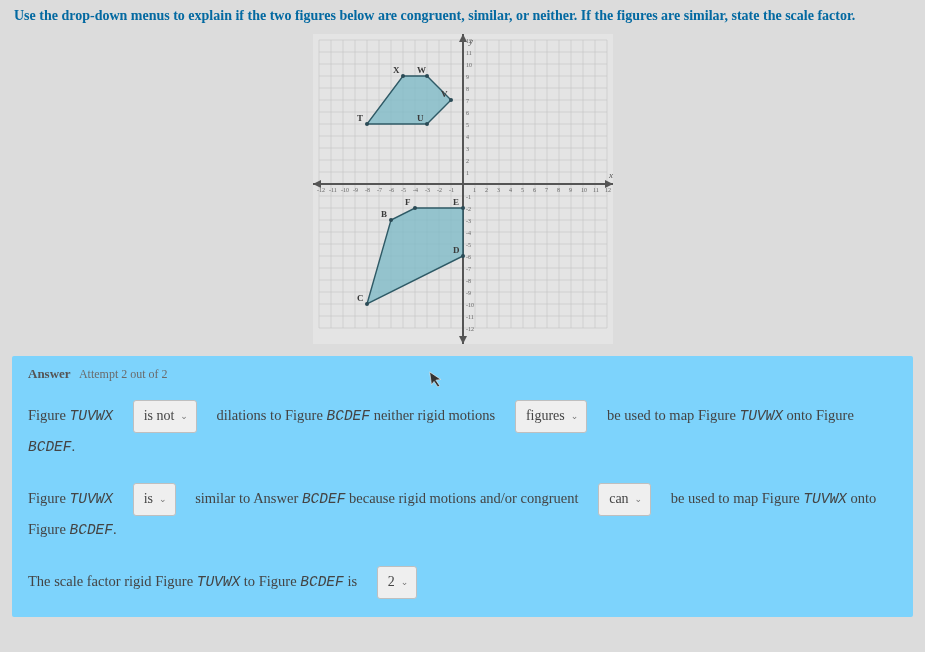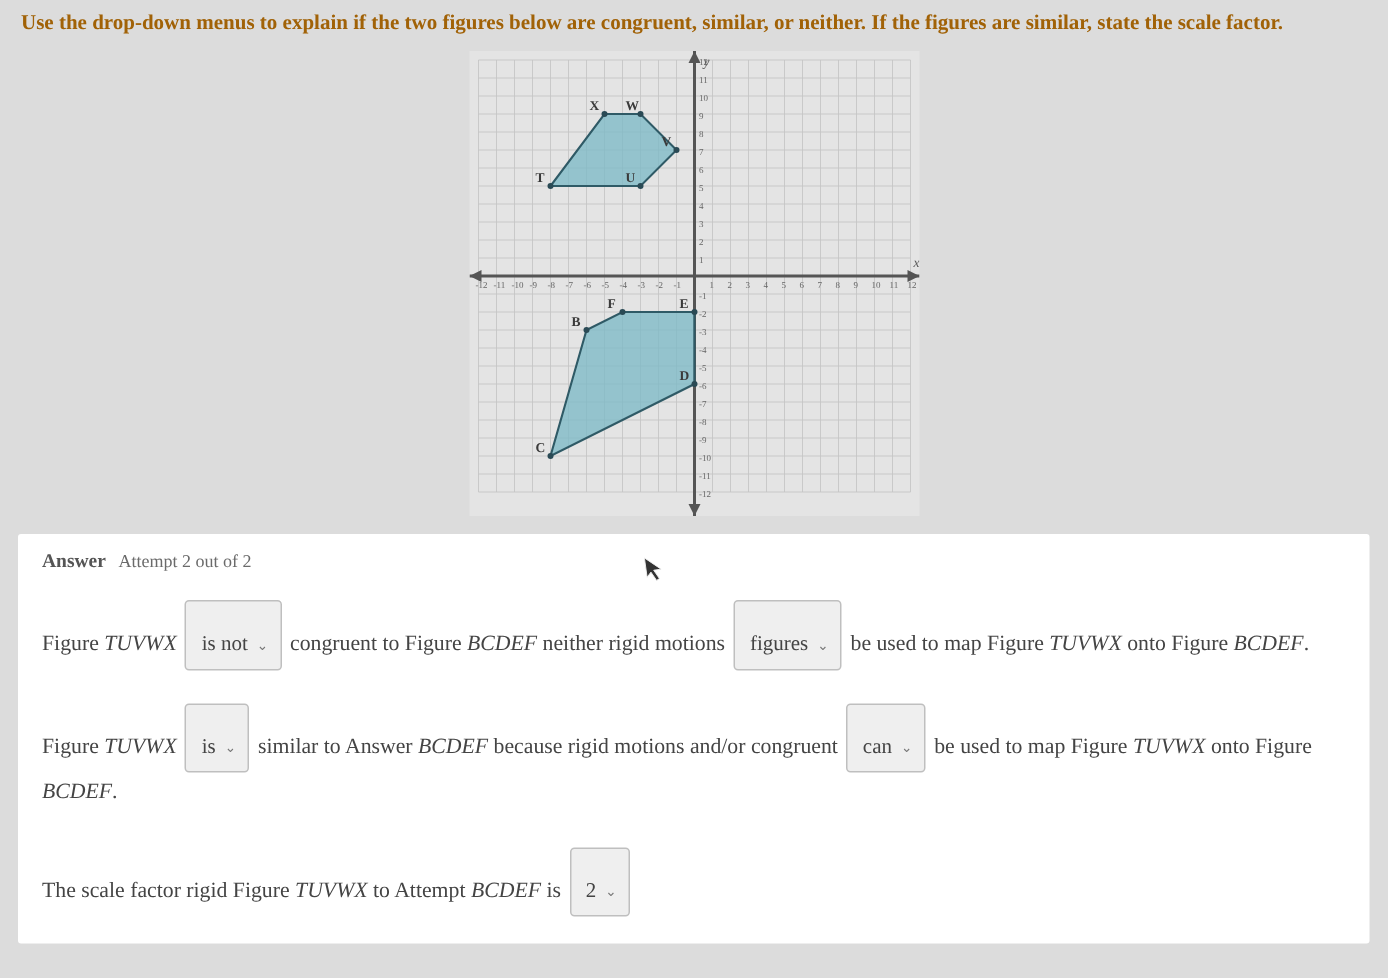--- a/index.html
+++ b/index.html
@@ -8,65 +8,65 @@
     height: 652px;
     background: #dcdcdc;
     font-family: Georgia, 'Times New Roman', serif;
     color: #3a3a3a;
     overflow: hidden;
     position: relative;
   }
   .question {
     padding: 8px 14px 4px 14px;
     font-size: 14px;
-    color: #a16207;
+    color: #0369a1;
     font-weight: 600;
   }
   .chart-wrap {
     width: 100%;
     display: flex;
     justify-content: center;
     padding: 6px 0 12px 0;
   }
   .chart {
     background: #e4e4e4;
     position: relative;
   }
   .answer-box {
     margin: 0 12px 8px 12px;
-    background: #ffffff;
+    background: #7dd3fc;
     padding: 10px 16px 14px 16px;
     border-radius: 2px;
   }
   .ans-header {
     font-size: 12px;
     color: #6a6a6a;
     margin-bottom: 18px;
   }
   .ans-header b { font-weight: 700; font-size: 13px; color: #555; margin-right: 6px;}
   .line {
     font-size: 14.5px;
     color: #444;
     margin-bottom: 22px;
     line-height: 1.9;
   }
   .line:last-child { margin-bottom: 4px; }
-  .serif-i { font-style: italic; }
+  .serif-i { font-style: italic; font-family: Liberation Mono, monospace; }
   .dd {
     display: inline-flex;
     align-items: center;
     gap: 6px;
     background: #efefef;
     border: 1px solid #bfbfbf;
     border-radius: 3px;
-    padding: 16px 8px 2px 10px;
+    padding: 2px 8px 2px 10px;
     font-size: 14px;
     color: #444;
     vertical-align: baseline;
-    margin: 0 2px;
+    margin: 0 16px;
     min-height: 22px;
   }
   .dd .chev {
     font-size: 9px;
     color: #777;
   }
   .cursor {
     position: absolute;
     left: 430px;
     top: 370px;
@@ -240,21 +240,21 @@
     <b>Answer</b>
     <span>Attempt 2 out of 2</span>
   </div>
 
   <div class="line">
     <span>Figure </span><span class="serif-i">TUVWX</span>
     <span class="dd">
         <span>is not</span>
         <span class="chev">⌄</span>
       </span>
-    <span> congruent to Figure </span><span class="serif-i">BCDEF</span><span> neither rigid motions </span>
+    <span> dilations to Figure </span><span class="serif-i">BCDEF</span><span> neither rigid motions </span>
     <span class="dd">
         <span>figures</span>
         <span class="chev">⌄</span>
       </span>
     <span> be used to map Figure </span><span class="serif-i">TUVWX</span><span> onto Figure </span><span class="serif-i">BCDEF</span><span>.</span>
   </div>
 
   <div class="line">
     <span>Figure </span><span class="serif-i">TUVWX</span>
     <span class="dd">
@@ -263,19 +263,19 @@
       </span>
     <span> similar to Answer </span><span class="serif-i">BCDEF</span><span> because rigid motions and/or congruent </span>
     <span class="dd">
         <span>can</span>
         <span class="chev">⌄</span>
       </span>
     <span> be used to map Figure </span><span class="serif-i">TUVWX</span><span> onto Figure </span><span class="serif-i">BCDEF</span><span>.</span>
   </div>
 
   <div class="line">
-    <span>The scale factor rigid Figure </span><span class="serif-i">TUVWX</span><span> to Attempt </span><span class="serif-i">BCDEF</span><span> is </span>
+    <span>The scale factor rigid Figure </span><span class="serif-i">TUVWX</span><span> to Figure </span><span class="serif-i">BCDEF</span><span> is </span>
     <span class="dd">
         <span>2</span>
         <span class="chev">⌄</span>
       </span>
   </div>
 </div>
 
 </body></html>

